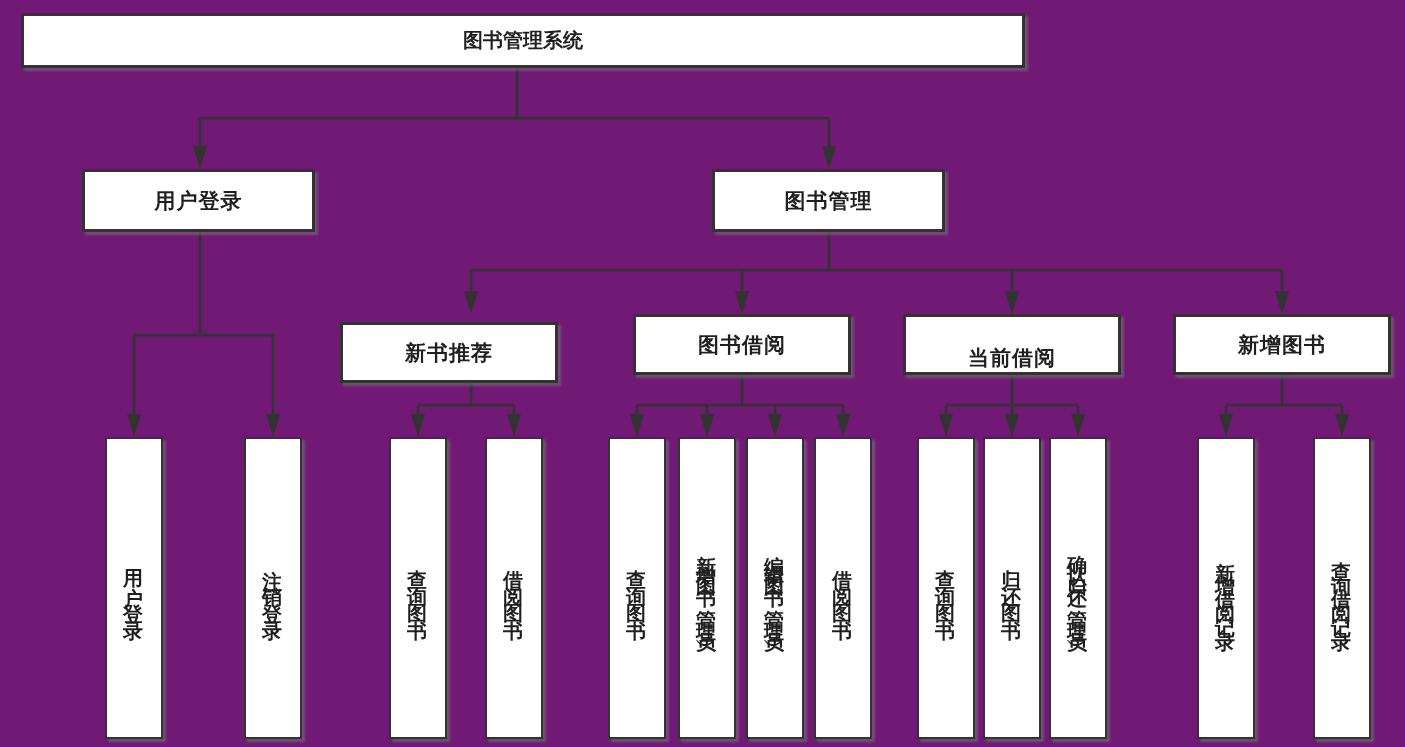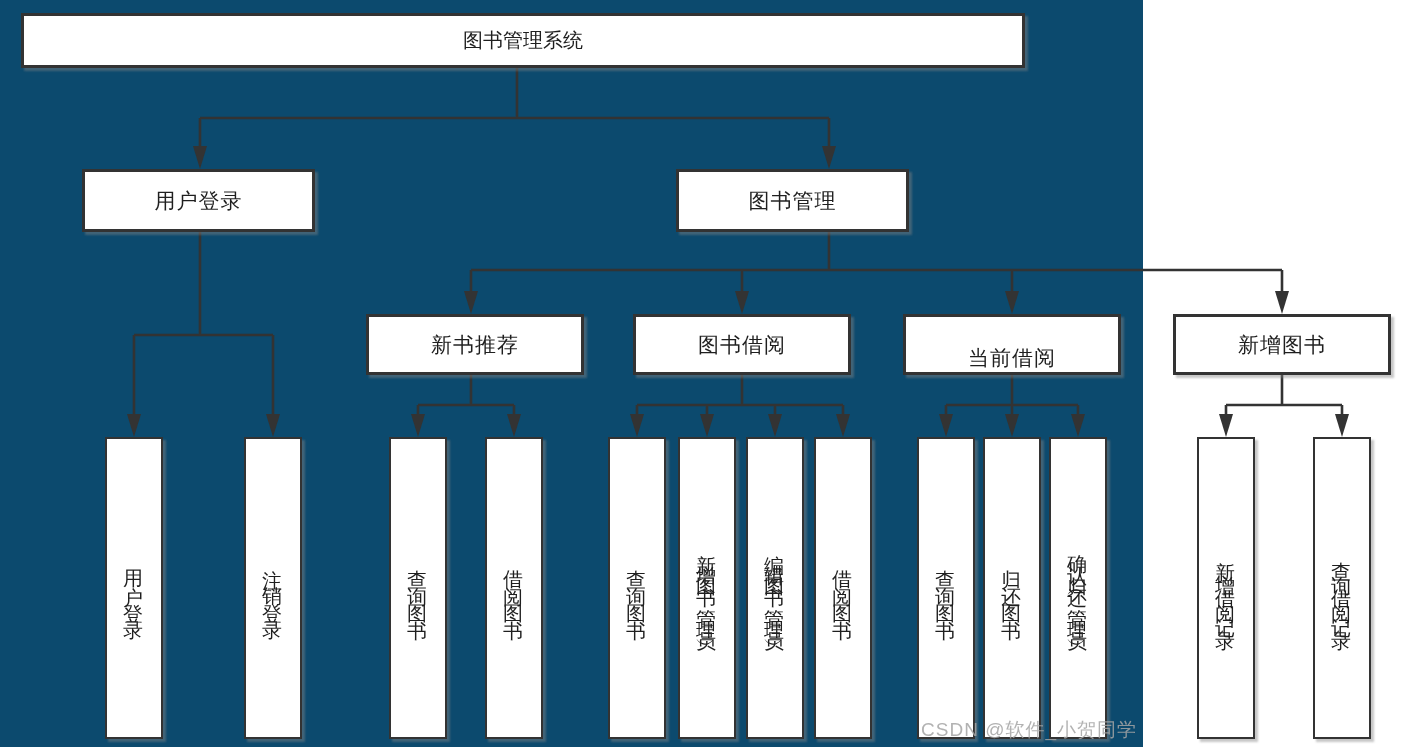--- a/index.html
+++ b/index.html
@@ -6,23 +6,24 @@
     margin: 0;
     padding: 0;
     background: #ffffff;
     width: 1405px;
     height: 747px;
     overflow: hidden;
     font-family: "Liberation Sans", sans-serif;
   }
   .canvas {
     position: relative;
-    width: 1143px;
+    width: 1405px;
     height: 747px;
-    background: #0c4a6e;
+    background: #701a75;
+    font-weight: bold;
   }
   .connectors {
     position: absolute;
     left: 0; top: 0;
     width: 1405px;
     height: 747px;
     pointer-events: none;
   }
   .node {
     position: absolute;
@@ -36,23 +37,23 @@
     box-sizing: border-box;
   }
   .hbox { font-size: 21px; letter-spacing: 1px; }
   .root-box {
     left: 21px; top: 13px;
     width: 1004px; height: 55px;
     font-size: 20px;
   }
   .lvl2 { height: 63px; width: 233px; top: 169px; }
   .n-user-login { left: 82px; }
-  .n-book-mgmt { left: 676px; }
+  .n-book-mgmt { left: 712px; }
   .lvl3 { height: 61px; width: 218px; top: 314px; }
-  .n-new-book  { left: 366px; }
+  .n-new-book  { left: 340px; margin-top: 8px; }
   .n-borrowing { left: 633px; }
   .n-current   { left: 903px; align-items: flex-end; }
   .n-records   { left: 1173px; }
   .vbox {
     top: 437px;
     width: 58px;
     height: 302px;
     border-width: 2.5px;
   }
   .vbox span {
@@ -176,15 +177,14 @@
   <div class="node vbox long" style="left:1049px">
     <span>确认归还（管理员）</span>
   </div>
   <div class="node vbox mid" style="left:1197px">
     <span>新增借阅记录</span>
   </div>
   <div class="node vbox mid" style="left:1313px">
     <span>查询借阅记录</span>
   </div>
 
-  <div class="watermark">CSDN @软件_小贺同学</div>
 
 </div>
 
 </body></html>

